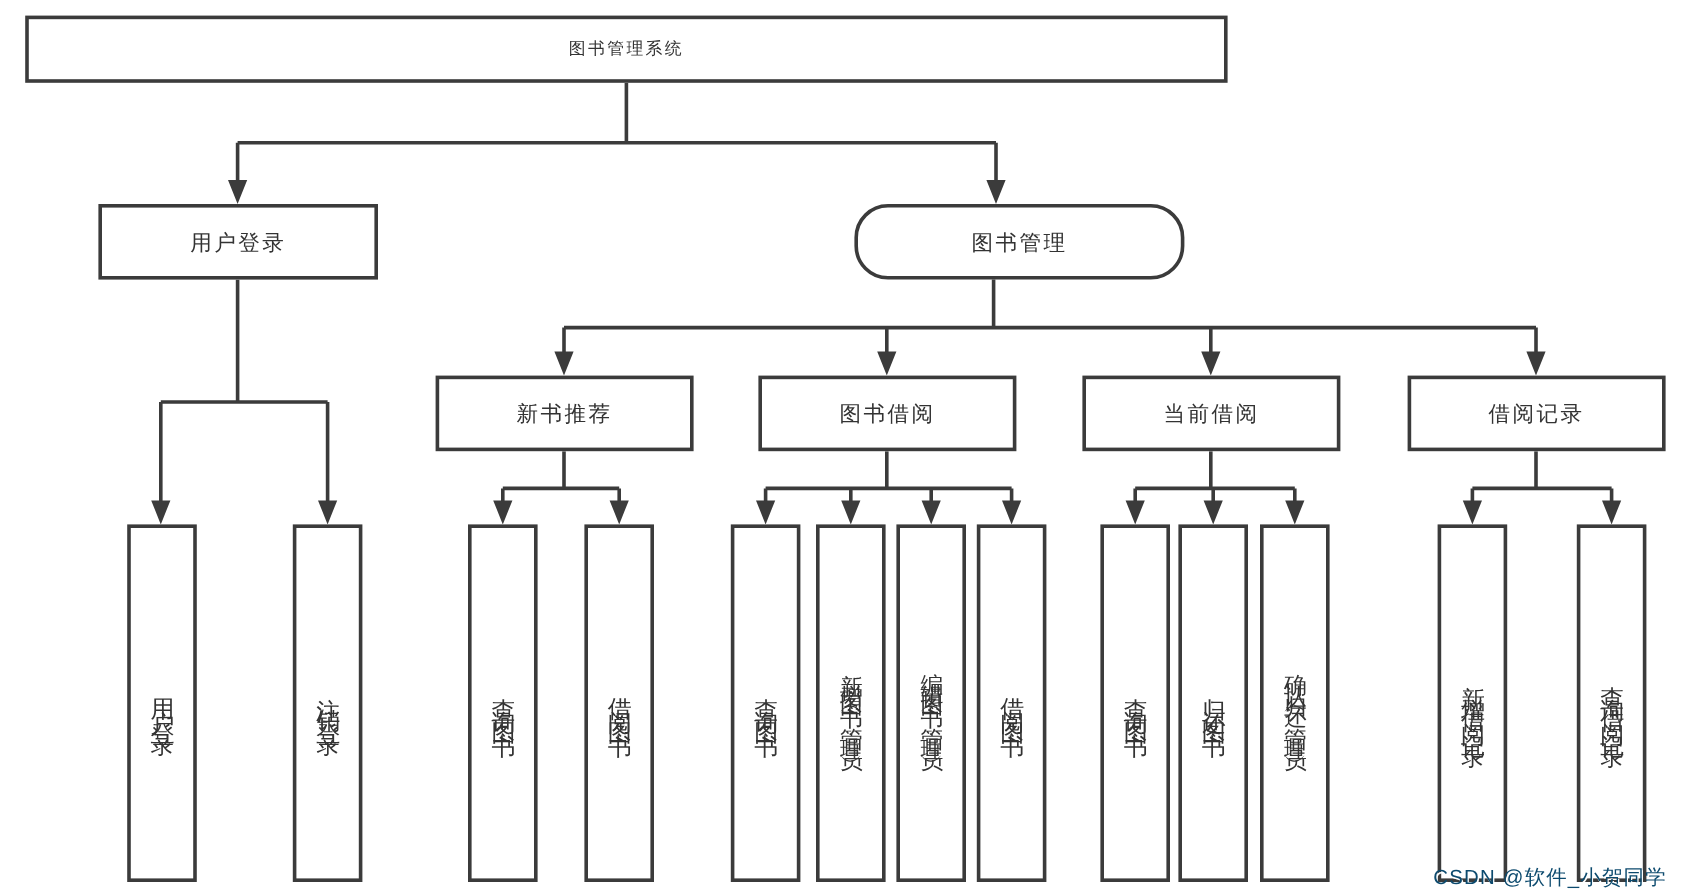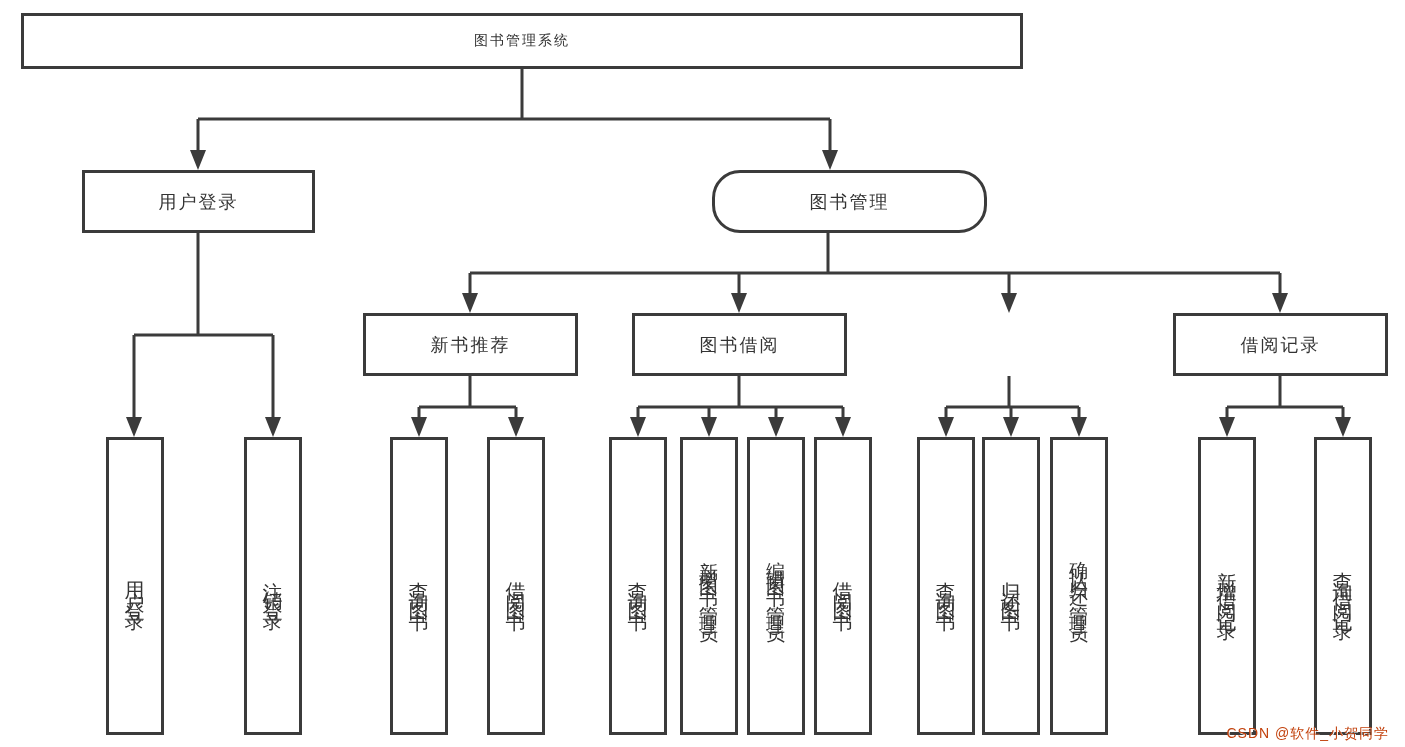--- a/index.html
+++ b/index.html
@@ -37,22 +37,22 @@
     font-size: 20px;
     letter-spacing: 10px;
     line-height: 1;
     color: #333333;
   }
   .vtext.long { letter-spacing: 9px; font-size: 19px; }
   .watermark {
     position: absolute;
     right: 16px;
     bottom: 4px;
-    font-size: 14px;
-    color: #c2410c;
+    font-size: 17px;
+    color: #0c4a6e;
     letter-spacing: 1px;
     text-shadow: 1px 1px 0 #ffffff;
     white-space: nowrap;
   }
   .stroke-line { fill: none; stroke: #3b3b3b; stroke-width: 3; }
   .arrow-fill { fill: #3b3b3b; stroke: none; }
 </style>
 </head>
 <body>
 
@@ -99,20 +99,23 @@
   <div class="box hbox" style="left:712px; top:170px; width:275px; height:63px;border-radius:28px;">
     <span>图书管理</span>
   </div>
 
   <div class="box hbox" style="left:363px; top:313px; width:215px; height:63px;justify-content:center;">
     <span>新书推荐</span>
   </div>
   <div class="box hbox" style="left:632px; top:313px; width:215px; height:63px;">
     <span>图书借阅</span>
   </div>
+  <div class="box hbox" style="left:902px; top:313px; width:215px; height:63px;">
+    <span>当前借阅</span>
+  </div>
   <div class="box hbox" style="left:1173px; top:313px; width:215px; height:63px;">
     <span>借阅记录</span>
   </div>
 
   <div class="box vbox" style="left:106px;">
     <span class="vtext">用户登录</span>
   </div>
   <div class="box vbox" style="left:244px;">
     <span class="vtext">注销登录</span>
   </div>

